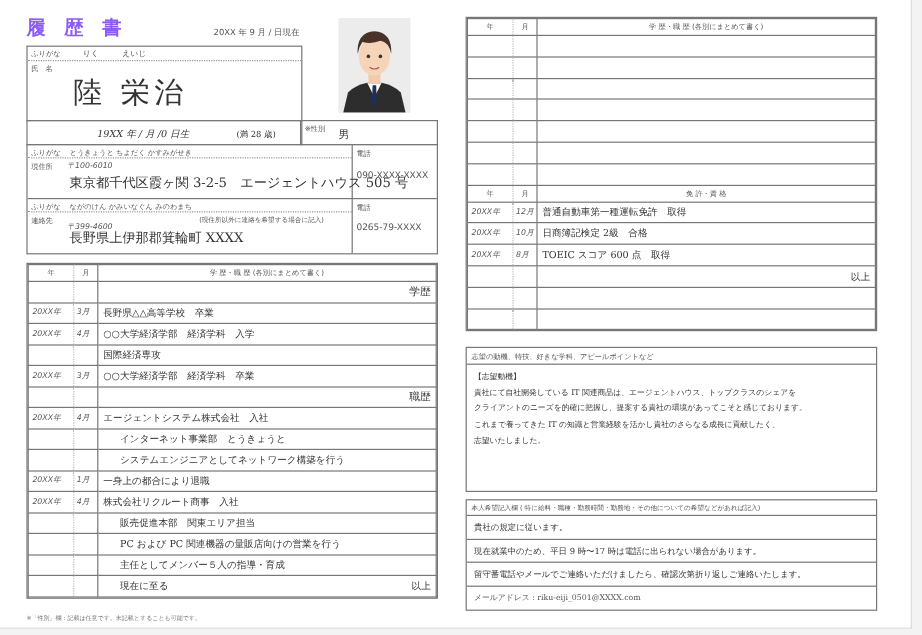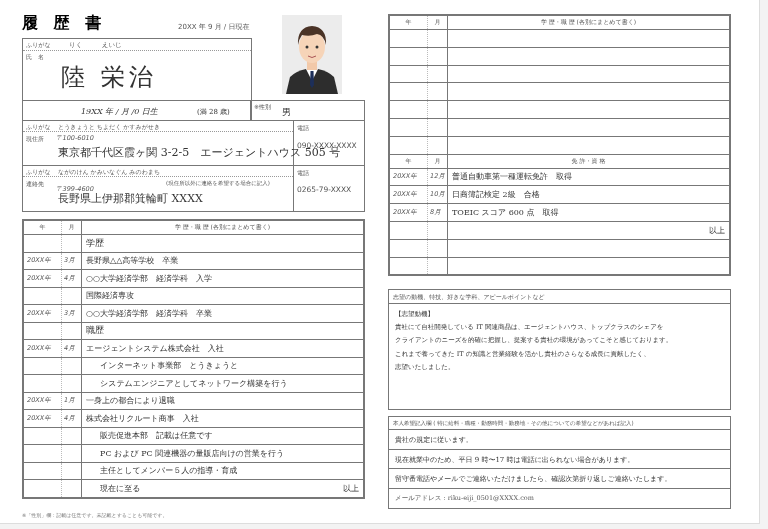--- a/index.html
+++ b/index.html
@@ -1,33 +1,33 @@
 <!DOCTYPE html>
 <html><head>
 <meta charset="utf-8">
 <style>
   * { box-sizing: border-box; margin: 0; padding: 0; }
   html, body { width: 768px; height: 529px; overflow: hidden; background: #f3f3f3; }
   body { font-family: "DejaVu Serif", serif; color: #333; position: relative; }
   .page { position: absolute; left: 0; top: 0; width: 760px; height: 524px; background: #fff; border-right: 1px solid #ddd; border-bottom: 1px solid #ddd; }
   .abs { position: absolute; }
-  .title { left: 22px; top: 13px; font-size: 16px; letter-spacing: 5px; color: #000000; font-weight: bold; }
+  .title { left: 22px; top: 13px; font-size: 16px; letter-spacing: 5px; color: #8b5cf6; font-weight: bold; }
   .date { left: 178px; top: 22px; font-size: 7px; color: #555; font-family: "DejaVu Sans", sans-serif; }
   .photo { left: 282px; top: 15px; width: 60px; height: 79px; background: #eee; overflow: hidden; }
   .box { border: 1.5px solid #777; }
   .line { position: absolute; left: 0; right: 0; height: 0; border-top: 1px solid #777; }
   .dotline { position: absolute; left: 0; right: 0; height: 0; border-top: 1px dotted #999; }
   .small { font-size: 6px; color: #555; font-family: "DejaVu Sans", sans-serif; }
   .hand { font-family: "DejaVu Serif", serif; color: #333; }
   table { border-collapse: collapse; width: 100%; }
   td { border: 1px solid #777; font-size: 8px; height: 17.5px; padding: 0 4px; white-space: nowrap; font-family: "DejaVu Serif", serif; }
   td.yr { width: 38px; font-size: 6.5px; font-style: italic; font-family: "DejaVu Sans", sans-serif; color: #555; border-right: 1px dotted #bbb; padding: 0 3px; }
   td.mo { width: 20px; font-size: 6.5px; font-style: italic; font-family: "DejaVu Sans", sans-serif; color: #555; padding: 0 2px; border-left: 1px dotted #bbb; border-right: 1.5px solid #777; }
   tr.hdr td { font-size: 6px; text-align: center; height: 14px; color: #555; font-family: "DejaVu Sans", sans-serif; }
-  td.center { text-align: left; font-size: 9px; }
+  td.center { text-align: right; font-size: 9px; }
   td.indent { padding-left: 18px; }
   .ltable { left: 22px; top: 219px; width: 343px; border: 1.5px solid #777; }
   .rtable { left: 388px; top: 14px; width: 343px; border: 1.5px solid #777; }
   .rtable td { height: 17.8px; }
   .motive { left: 388px; top: 289px; width: 343px; height: 121px; border: 1.5px solid #777; }
   .motive .hd { height: 14px; border-bottom: 1px solid #777; font-size: 6px; padding: 3px 4px; font-family: "DejaVu Sans", sans-serif; color: #555; }
   .motive .body { padding: 4px 6px; font-size: 6.5px; line-height: 13.2px; }
   .wish { left: 388px; top: 416px; width: 343px; border: 1.5px solid #777; }
   .wish .hd { height: 13px; border-bottom: 1px solid #777; font-size: 5.5px; padding: 3px 4px; font-family: "DejaVu Sans", sans-serif; color: #555; }
   .wish .row { height: 19.5px; border-bottom: 1px solid #777; font-size: 7px; padding: 5px 6px; }
@@ -157,21 +157,21 @@
             <td class=""><span>一身上の都合により退職</span></td>
           </tr>
           <tr>
             <td class="yr">20XX年</td>
             <td class="mo">4月</td>
             <td class=""><span>株式会社リクルート商事　入社</span></td>
           </tr>
           <tr>
             <td class="yr"></td>
             <td class="mo"></td>
-            <td class="indent"><span>販売促進本部　記載は任意です</span></td>
+            <td class="indent"><span>販売促進本部　関東エリア担当</span></td>
           </tr>
           <tr>
             <td class="yr"></td>
             <td class="mo"></td>
             <td class="indent"><span>PC および PC 関連機器の量販店向けの営業を行う</span></td>
           </tr>
           <tr>
             <td class="yr"></td>
             <td class="mo"></td>
             <td class="indent"><span>主任としてメンバー５人の指導・育成</span></td>

